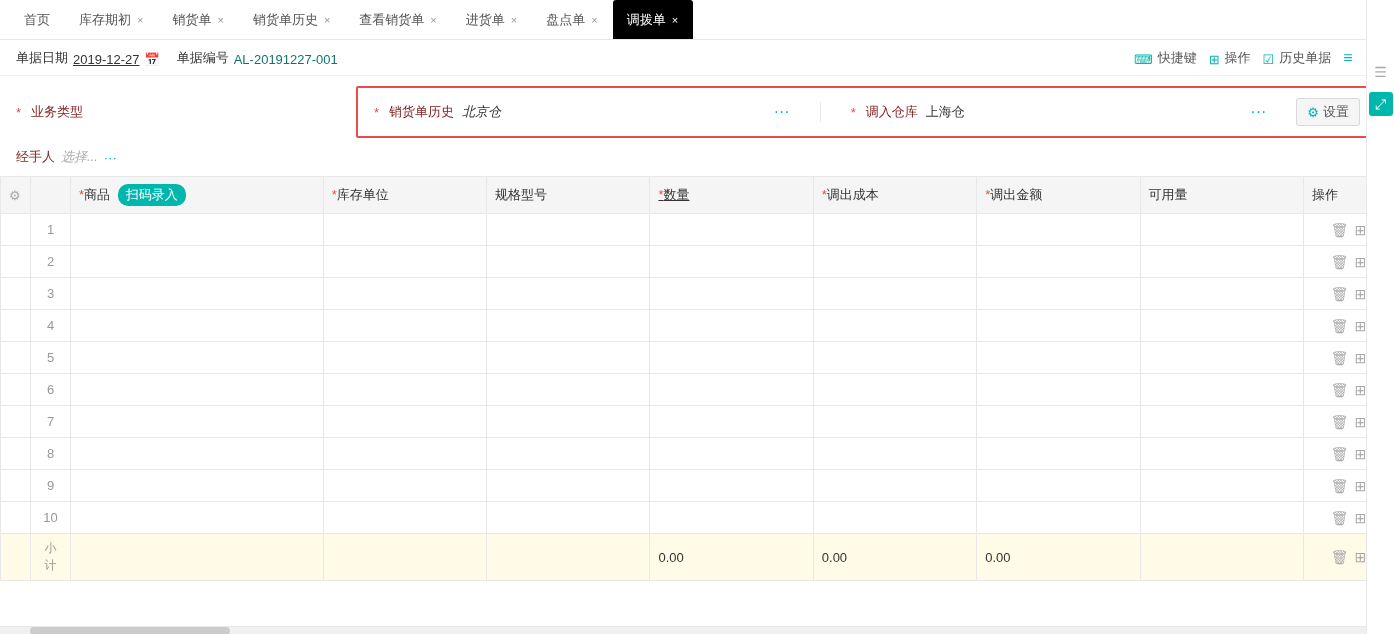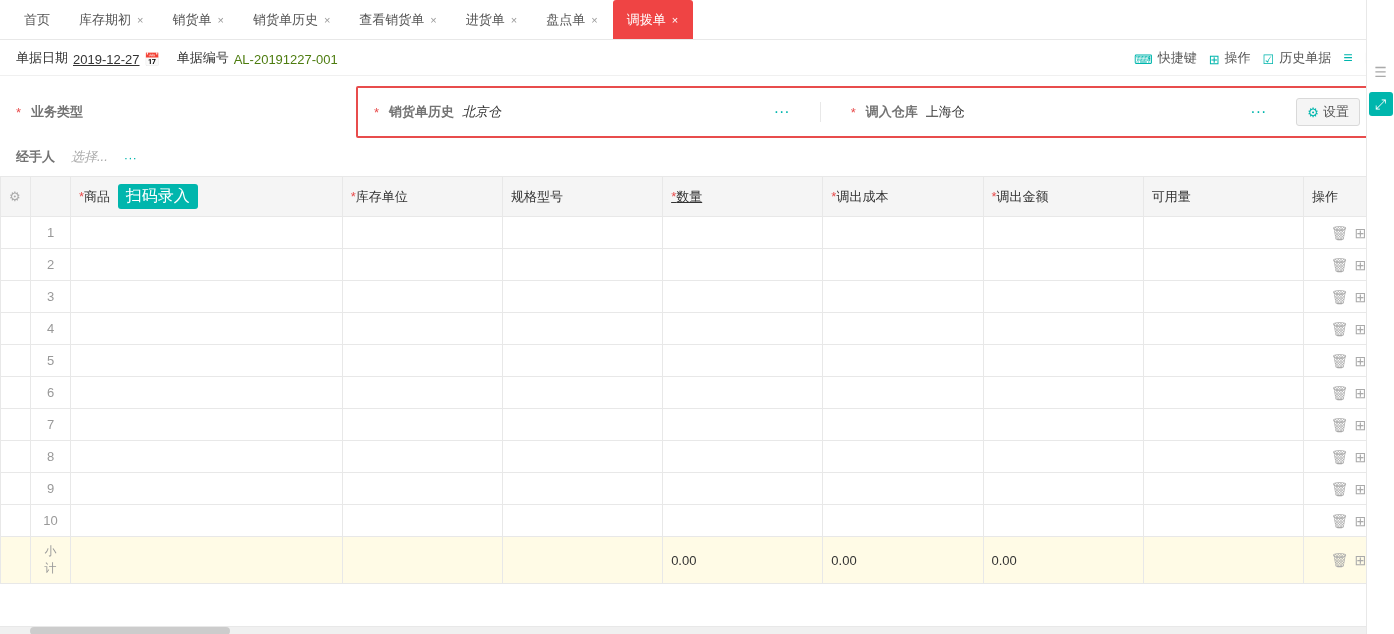--- a/index.html
+++ b/index.html
@@ -14,77 +14,77 @@
     .tab-item {
       display: flex; align-items: center; height: 100%;
       padding: 4px 14px; cursor: pointer; font-size: 13px;
       color: #555; border-right: 1px solid transparent;
       white-space: nowrap; position: relative;
     }
     .tab-item .tab-close {
       margin-left: 6px; color: #999; font-size: 11px; cursor: pointer;
     }
     .tab-item.active {
-      background: #ef4444; color: #fff; border-radius: 3px 3px 0 0;
+      background: #000000; color: #fff; border-radius: 3px 3px 0 0;
     }
     .tab-item.active .tab-close { color: #fff; }
     .tab-bar-close {
       margin-left: auto; font-size: 18px; color: #999; cursor: pointer; padding: 0 8px;
     }
 
     
     .toolbar {
       display: flex; align-items: center; padding: 8px 16px;
       border-bottom: 1px solid #f0f0f0; gap: 16px; background: #fff;
     }
     .toolbar-left { display: flex; align-items: center; gap: 16px; }
     .toolbar-right { margin-left: auto; display: flex; align-items: center; gap: 12px; }
     .toolbar-item { display: flex; align-items: flex-end; gap: 5px; color: #555; font-size: 13px; }
     .field-label { color: #333; font-size: 13px; }
-    .field-value { color: #4d7c0f; font-size: 13px; }
+    .field-value { color: #0f766e; font-size: 13px; }
 
     
     .form-area {
       padding: 10px 16px; display: flex; flex-direction: column; gap: 10px;
       position: relative;
     }
     .form-row { display: flex; align-items: center; gap: 20px; }
 
     
     .red-border-box {
       border: 2px solid #e84c4c;
       border-radius: 2px;
       padding: 10px 16px;
       display: flex; align-items: center; gap: 30px;
       flex: 1;
     }
     .field-group { display: flex; align-items: center; gap: 8px; flex: 1; }
     .required-star { color: #e84c4c; margin-right: 2px; }
-    .field-name { color: #737373; font-weight: bold; }
+    .field-name { color: #7f1d1d; }
     .field-val { color: #333; }
     .dots-btn { color: #00b6ad; cursor: pointer; font-size: 16px; margin-left: auto; }
     .field-divider { width: 1px; height: 20px; background: #e8e8e8; }
 
     .setting-btn {
       display: flex; align-items: center; gap: 4px;
       background: #f5f5f5; border: 1px solid #d9d9d9; border-radius: 3px;
       padding: 4px 10px; cursor: pointer; color: #555; font-size: 13px;
       white-space: nowrap;
     }
     .setting-btn .gear-icon { color: #00b6ad; }
 
     
     .business-type-row { display: flex; align-items: center; gap: 8px; min-width: 320px; }
     .select-field {
       display: flex; align-items: center; justify-content: space-between;
       border: 1px solid #d9d9d9; border-radius: 3px; padding: 4px 10px;
       min-width: 200px; cursor: pointer; background: #fff;
     }
     .select-arrow { color: #aaa; font-size: 11px; }
-    .handler-row { display: flex; align-items: center; gap: 16px; text-align: right; }
+    .handler-row { display: flex; align-items: center; gap: 6px; text-align: right; }
     .handler-placeholder { color: #aaa; font-style: italic; }
     .handler-dots { color: #00b6ad; cursor: pointer; }
 
     
     .table-container { flex: 1; overflow-y: auto; padding: 0 0 0 0; }
     .data-table { width: 100%; border-collapse: collapse; font-size: 13px; }
     .data-table thead tr { background: #f5f5f5; }
     .data-table th {
       border: 1px solid #e8e8e8; padding: 7px 8px; text-align: left;
       font-weight: normal; color: #333; white-space: nowrap;
@@ -98,22 +98,22 @@
     .col-product { min-width: 100px; }
     .col-unit { min-width: 80px; }
     .col-spec { min-width: 80px; }
     .col-qty { min-width: 80px; text-decoration: underline; }
     .col-cost { min-width: 80px; }
     .col-amount { min-width: 80px; }
     .col-avail { min-width: 80px; }
     .col-op { width: 90px; text-align: center; }
     .required-col { color: #e84c4c; }
     .scan-btn {
-      background: #00b6ad; color: #fff; border: none; border-radius: 3px;
-      padding: 2px 8px; cursor: pointer; font-size: 16px; margin-left: 4px;
+      background: #00b6ad; color: #fff; border: none; border-radius: 10px;
+      padding: 2px 8px; cursor: pointer; font-size: 13px; margin-left: 4px;
     }
     .op-icons { display: flex; align-items: center; justify-content: center; gap: 6px; }
     .op-icon { color: #aaa; cursor: pointer; font-size: 14px; }
     .settings-col { width: 30px; text-align: center; }
     .gear-col-icon { color: #aaa; cursor: pointer; }
 
     
     .right-sidebar {
       position: fixed; right: 0; top: 0; bottom: 0; width: 28px;
       background: #fff; border-left: 1px solid #e8e8e8;

